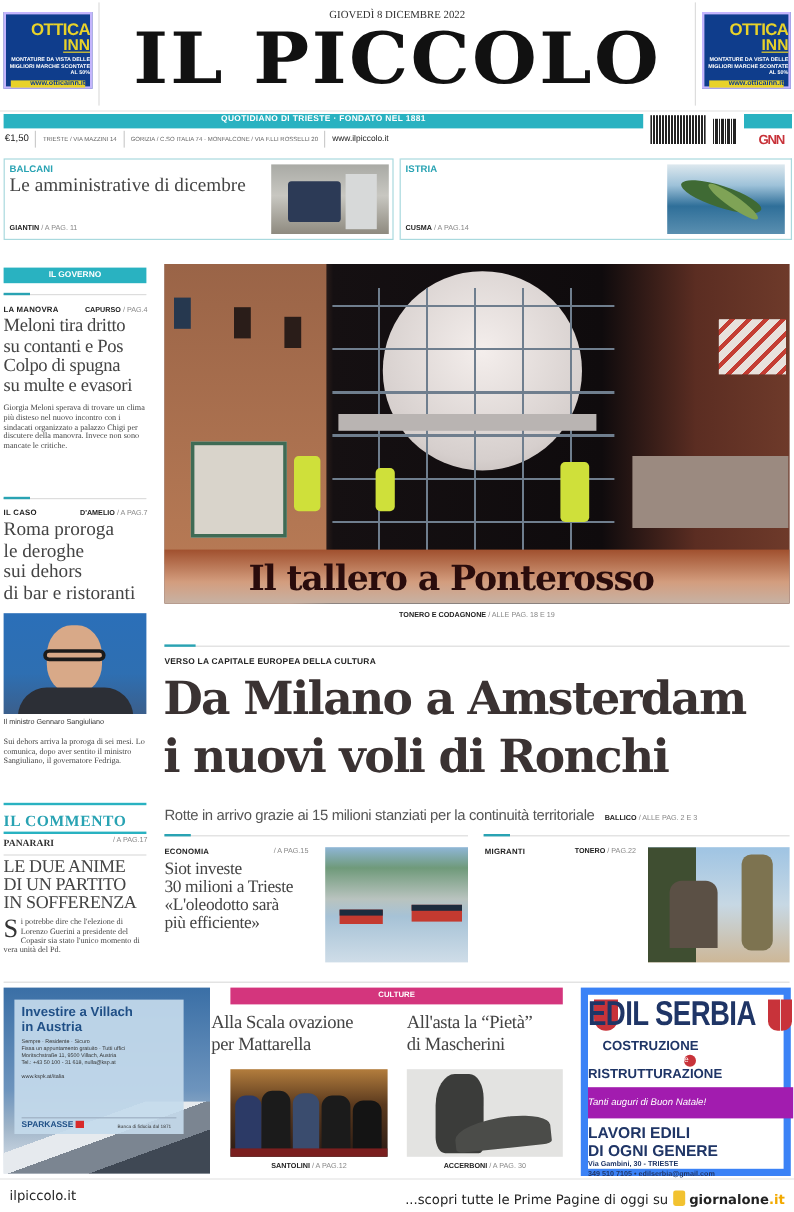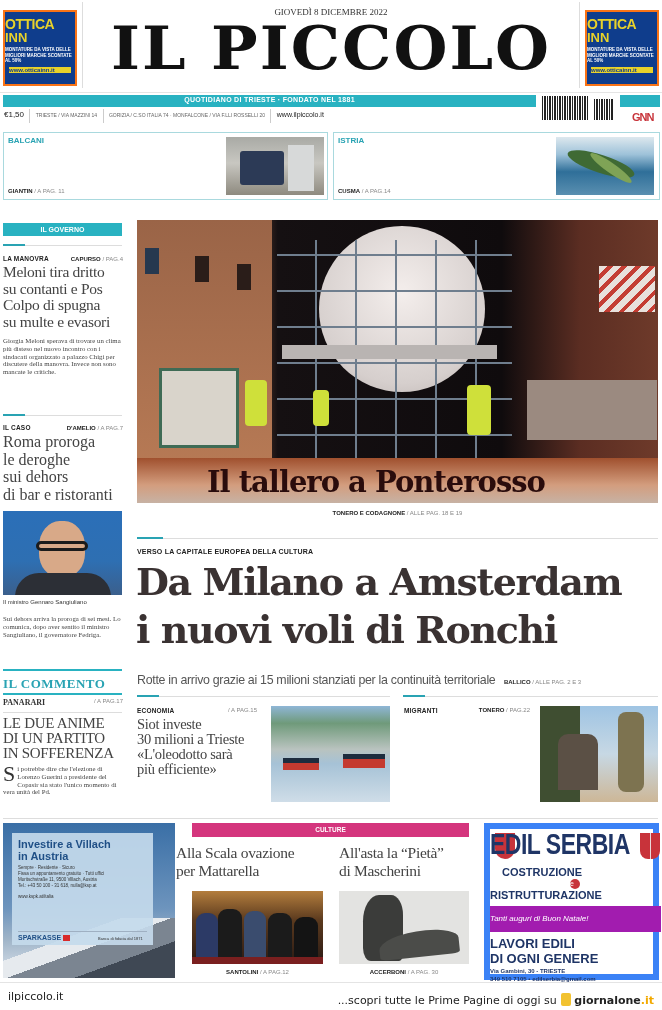--- a/index.html
+++ b/index.html
@@ -12,23 +12,23 @@
   .byline { font-size: 6px; color: #888; font-family: "Liberation Sans", sans-serif; }
   .byline b { color: #222; }
   .hl { font-family: "Liberation Serif", serif; color: #444; line-height: 1.05; }
   .body-text { font-family: "Liberation Serif", serif; font-size: 7px; line-height: 1.15; color: #444; }
   .rule { height: 2px; background: #ddd; }
   .teal-tick { width: 22px; height: 2px; background: #29a3b3; }
   .teal { background: #29b2c1; }
   .photo { overflow: hidden; }
 
   
-  .ad-ottica { background: #0f3d8c; border: 2px solid #f97316; width: 74px; height: 76px; text-align: left; color: #fff; }
+  .ad-ottica { background: #0f3d8c; border: 2px solid #c4b5fd; width: 74px; height: 64px; text-align: right; color: #fff; }
   .ad-ottica .logo1 { font-family: "Liberation Sans", sans-serif; font-weight: bold; color: #e8d22a; font-size: 14px; margin-top: 4px; letter-spacing: -0.5px; }
-  .ad-ottica .logo2 { font-family: "Liberation Sans", sans-serif; font-weight: bold; color: #e8d22a; font-size: 13px; line-height: 12px; }
+  .ad-ottica .logo2 { font-family: "Liberation Sans", sans-serif; font-weight: bold; color: #e8d22a; font-size: 13px; line-height: 12px; text-decoration: underline; }
   .ad-ottica .small { font-size: 4.5px; font-weight: bold; line-height: 5.5px; margin-top: 3px; }
   .ad-ottica .url { background: #e8d22a; color: #0f3d8c; font-size: 6px; font-weight: bold; margin: 3px 4px 0; }
 
   .masthead-title { font-family: "DejaVu Serif", serif; font-weight: bold; font-size: 62px; letter-spacing: 2px; color: #111; transform: scaleY(0.95); }
 
   .barcode { background: repeating-linear-gradient(90deg, #222 0 1px, #fff 1px 2px, #222 2px 4px, #fff 4px 5px); }
 
   .infobar { font-size: 5px; color: #666; }
   .infobar .sep { display: inline-block; width: 1px; height: 14px; background: #ccc; vertical-align: middle; margin: 0 4px; }
 
@@ -91,20 +91,21 @@
   <span>GORIZIA / C.SO ITALIA 74</span> ·
   <span>MONFALCONE / VIA F.LLI ROSSELLI 20</span>
   <span class="sep"></span>
   <span style="font-size:7px;color:#222;">www.ilpiccolo.it</span>
 </div>
 <div class="abs" style="left:632px;top:111px;font-weight:bold;font-size:11px;color:#c8333a;letter-spacing:-1px;">GNN</div>
 
 <div class="abs balcani-box" style="left:3px;top:132px;width:325px;height:68px;">
   <div class="abs kicker-teal" style="left:4px;top:3px;">BALCANI</div>
   <div class="abs hl" style="left:4px;top:14px;font-size:16px;white-space:nowrap;">
+    <div>Le amministrative di dicembre</div>
   </div>
   <div class="abs byline" style="left:4px;top:55px;">
     <b>GIANTIN</b><span> / A PAG. 11</span>
   </div>
   <div class="abs photo" style="left:222px;top:4px;width:98px;height:58px;background:linear-gradient(180deg,#a9aaa5 0%,#c8c7c1 45%,#8e8a7f 100%);">
     <div class="abs" style="left:14px;top:14px;width:44px;height:34px;background:#2c3a56;border-radius:3px;"></div>
     <div class="abs" style="left:62px;top:8px;width:26px;height:46px;background:#d7d9d9;"></div>
   </div>
 </div>
 

